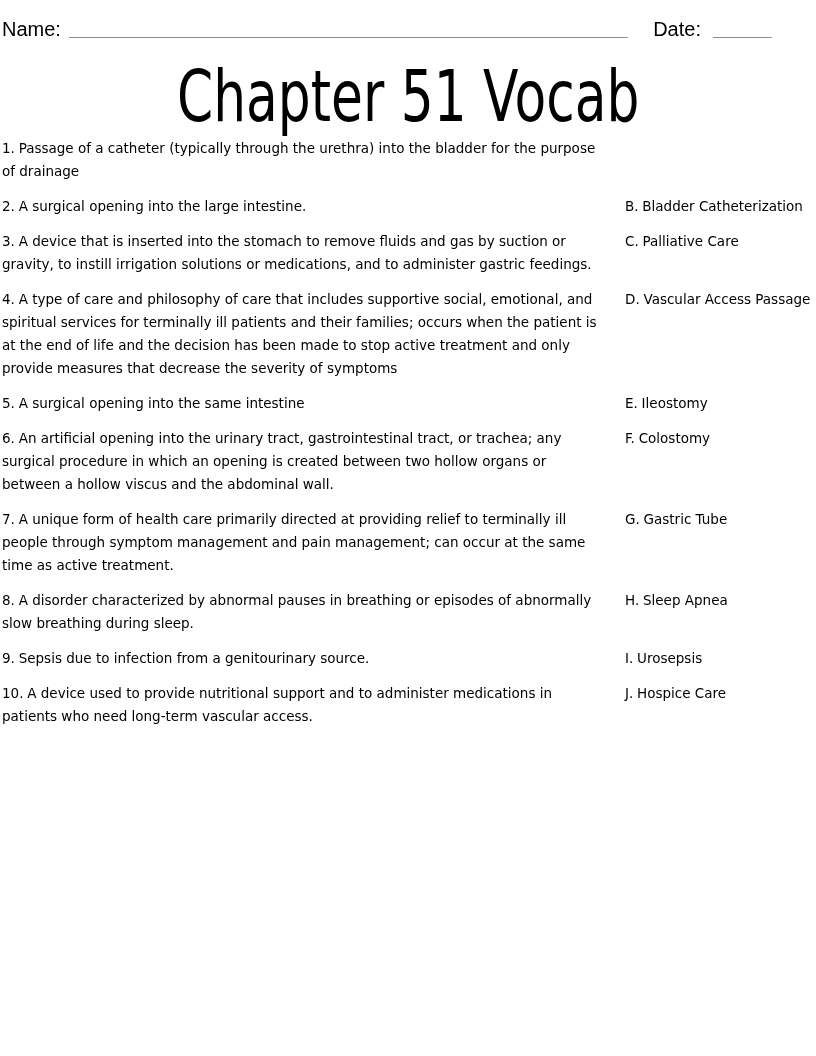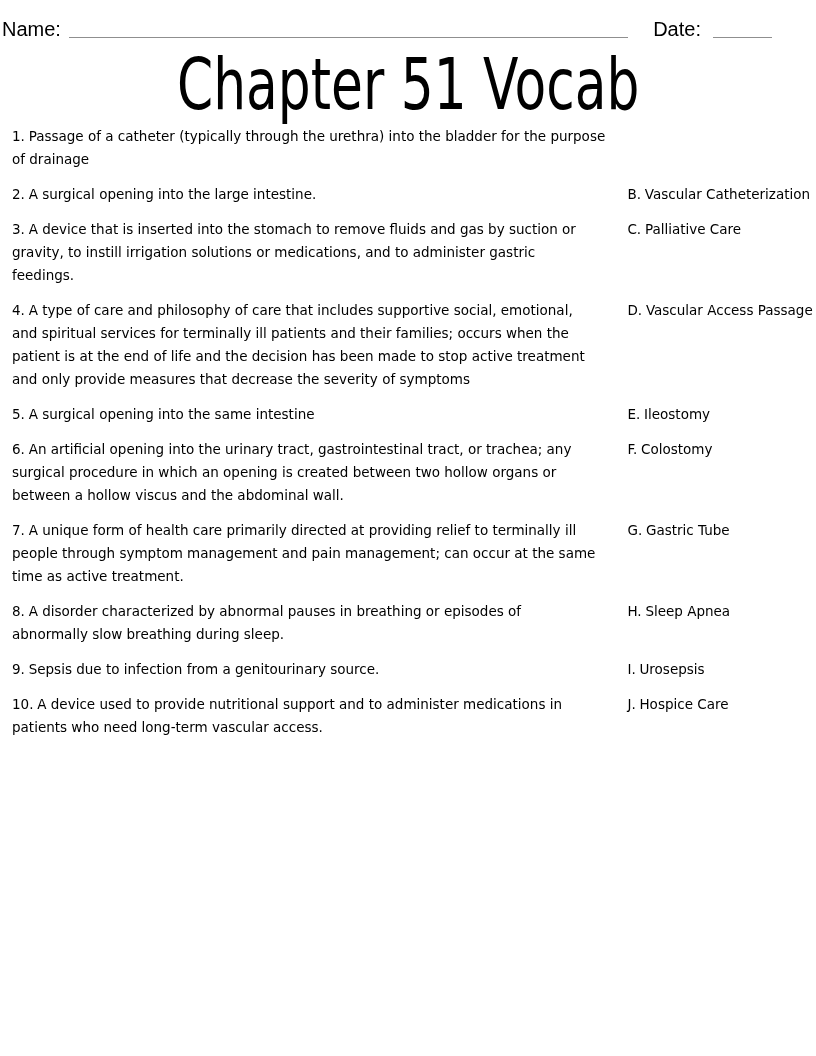--- a/index.html
+++ b/index.html
@@ -29,36 +29,36 @@
   .name-label, .date-label { white-space: nowrap; }
   .blank-line {
     border-bottom: 1px solid #8f8f8f;
     height: 16px;
   }
   .name-blank { width: 568px; margin-left: 8px; margin-bottom: 2px; }
   .header-gap { width: 26px; }
   .date-blank { width: 60px; margin-left: 12px; margin-bottom: 2px; }
   
   .title {
-    margin-top: 6px;
+    margin-top: 18px;
     text-align: center;
     font-size: 72px;
     line-height: 76px;
     font-weight: 400;
     white-space: nowrap;
   }
   .title-inner {
     display: inline-block;
     transform: scaleX(0.72);
     transform-origin: 50% 50%;
   }
   
   .content {
     margin-top: 3px;
-    padding-left: 12px;
+    padding-left: 2px;
     font-size: 13.5px;
     line-height: 23px;
   }
   .match-row {
     display: flex;
     align-items: flex-start;
     margin-bottom: 12px;
   }
   .definition-cell { width: 596px; }
   .answer-cell {
@@ -84,21 +84,21 @@
   <h1 class="title"><span class="title-inner">Chapter 51 Vocab</span></h1>
 
   <div class="content">
 
     <div class="match-row">
       <div class="definition-cell"><span class="item-number">1.</span><span>Passage of a catheter (typically through the urethra) into the bladder for the purpose of drainage</span></div>
     </div>
 
     <div class="match-row">
       <div class="definition-cell"><span class="item-number">2.</span><span>A surgical opening into the large intestine.</span></div>
-      <div class="answer-cell"><span class="answer-letter">B.</span><span>Vascular Catheterization</span></div>
+      <div class="answer-cell"><span class="answer-letter">B.</span><span>Bladder Catheterization</span></div>
     </div>
 
     <div class="match-row">
       <div class="definition-cell"><span class="item-number">3.</span><span>A device that is inserted into the stomach to remove fluids and gas by suction or gravity, to instill irrigation solutions or medications, and to administer gastric feedings.</span></div>
       <div class="answer-cell"><span class="answer-letter">C.</span><span>Palliative Care</span></div>
     </div>
 
     <div class="match-row">
       <div class="definition-cell"><span class="item-number">4.</span><span>A type of care and philosophy of care that includes supportive social, emotional, and spiritual services for terminally ill patients and their families; occurs when the patient is at the end of life and the decision has been made to stop active treatment and only provide measures that decrease the severity of symptoms</span></div>
       <div class="answer-cell"><span class="answer-letter">D.</span><span>Vascular Access Passage</span></div>

